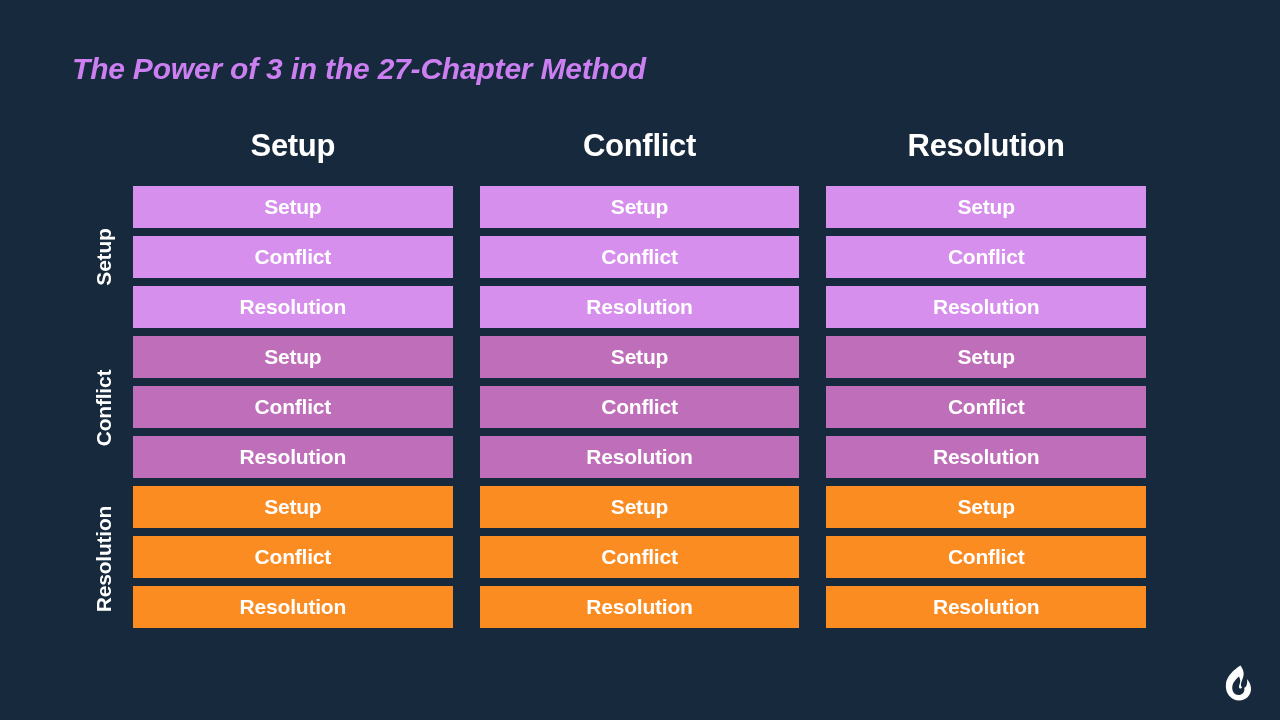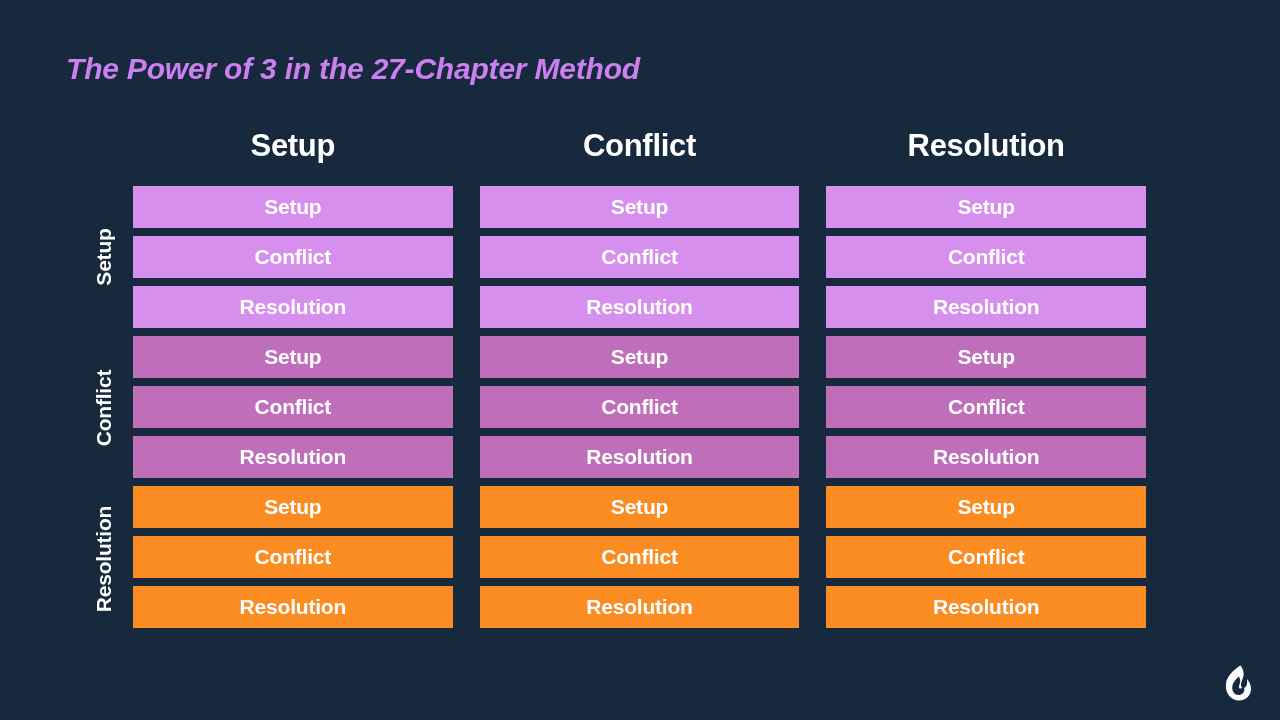--- a/index.html
+++ b/index.html
@@ -17,21 +17,21 @@
 
   #slide {
     position: absolute;
     inset: 0;
     background: #16293d;
   }
 
   
   #title {
     position: absolute;
-    left: 66px;
+    left: 72px;
     top: 52px;
     font-size: 30px;
     font-weight: bold;
     font-style: italic;
     color: #cc7ff0;
     letter-spacing: -0.2px;
     white-space: nowrap;
   }
 
   

